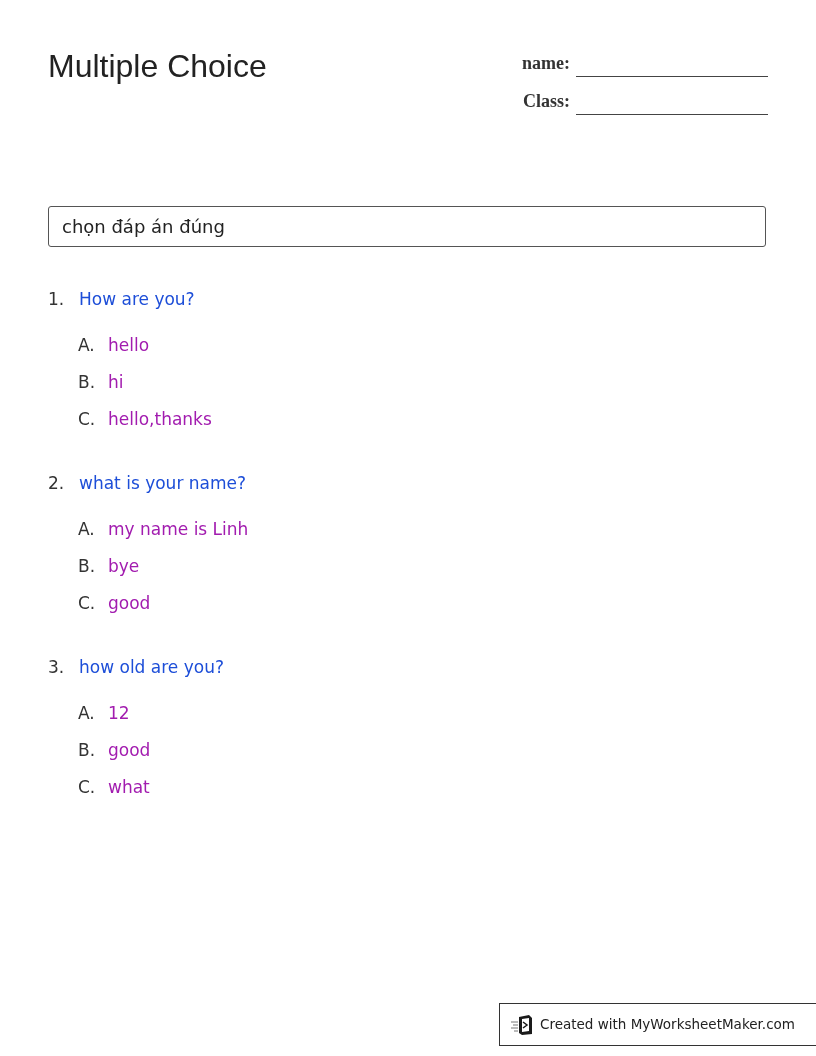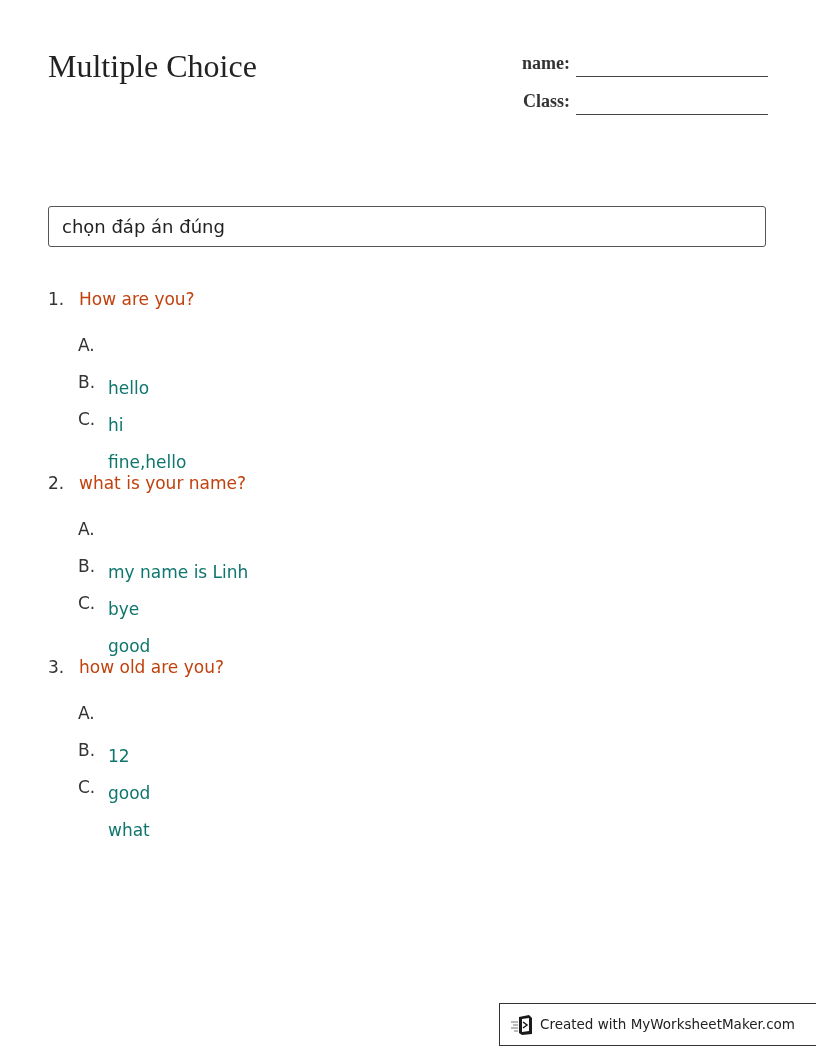--- a/index.html
+++ b/index.html
@@ -1,33 +1,33 @@
 <!DOCTYPE html>
 <html><head>
   <meta charset="utf-8">
   <style>
     html, body { margin: 0; padding: 0; background: #ffffff; }
     body { width: 816px; height: 1056px; position: relative; overflow: hidden; color: #222222; }
 
-    .title { position: absolute; left: 48px; top: 48px; font-size: 32px; font-weight: 400; color: #222; letter-spacing: 0px; font-family: Liberation Serif, serif; }
+    .title { position: absolute; left: 48px; top: 48px; font-size: 32px; font-weight: 400; color: #222; letter-spacing: 0px; font-family: Liberation Sans, sans-serif; }
 
     .fields { position: absolute; left: 500px; top: 50px; width: 268px; }
     .field-row { position: relative; height: 38px; }
     .field-label { position: absolute; right: 198px; top: 3px; font-family: "Liberation Serif", serif; font-size: 18px; color: #333; white-space: nowrap; font-weight: bold; }
     .field-line { position: absolute; left: 76px; right: 0; top: 26px; border-bottom: 1.5px solid #444; }
 
     .instructions { position: absolute; left: 48px; top: 206px; width: 718px; height: 41px; border: 1.2px solid #555; border-radius: 3px; box-sizing: border-box; }
     .instructions-text { position: absolute; left: 13px; top: 9px; font-family: "DejaVu Sans", sans-serif; font-size: 18px; color: #222; }
 
     .question { position: absolute; left: 48px; }
     .q-num { position: absolute; left: 0; top: 0; font-family: "DejaVu Sans", sans-serif; font-size: 17px; color: #333; }
-    .q-text { position: absolute; left: 31px; top: 0; font-family: "DejaVu Sans", sans-serif; font-size: 17px; color: #c2410c; white-space: nowrap; }
+    .q-text { position: absolute; left: 31px; top: 0; font-family: "DejaVu Sans", sans-serif; font-size: 17px; color: #1d4ed8; white-space: nowrap; }
     .option { position: absolute; left: 30px; }
     .opt-letter { position: absolute; left: 0; top: 0; font-family: "DejaVu Sans", sans-serif; font-size: 17px; color: #333; }
-    .opt-text { position: absolute; left: 30px; top: 0; font-family: "DejaVu Sans", sans-serif; font-size: 17px; color: #0f766e; white-space: nowrap; margin-top: 43px; }
+    .opt-text { position: absolute; left: 30px; top: 0; font-family: "DejaVu Sans", sans-serif; font-size: 17px; color: #a21caf; white-space: nowrap; }
 
     .footer { position: absolute; left: 499px; top: 1003px; width: 354px; height: 43px; border: 1.3px solid #333; box-sizing: border-box; }
     .footer-icon { position: absolute; left: 10px; top: 10px; width: 24px; height: 22px; }
     .footer-text { position: absolute; left: 40px; top: 12px; font-family: "DejaVu Sans", sans-serif; font-size: 13.5px; color: #222; white-space: nowrap; }
   </style>
 </head>
 <body>
 
 <div>
 
@@ -54,21 +54,21 @@
     <div class="option" style="top:46px;">
       <span class="opt-letter">A.</span>
       <span class="opt-text">hello</span>
     </div>
     <div class="option" style="top:83px;">
       <span class="opt-letter">B.</span>
       <span class="opt-text">hi</span>
     </div>
     <div class="option" style="top:120px;">
       <span class="opt-letter">C.</span>
-      <span class="opt-text">fine,hello</span>
+      <span class="opt-text">hello,thanks</span>
     </div>
   </div>
 
   <div class="question" style="top:473px;">
     <span class="q-num">2.</span>
     <span class="q-text">what is your name?</span>
     <div class="option" style="top:46px;">
       <span class="opt-letter">A.</span>
       <span class="opt-text">my name is Linh</span>
     </div>

